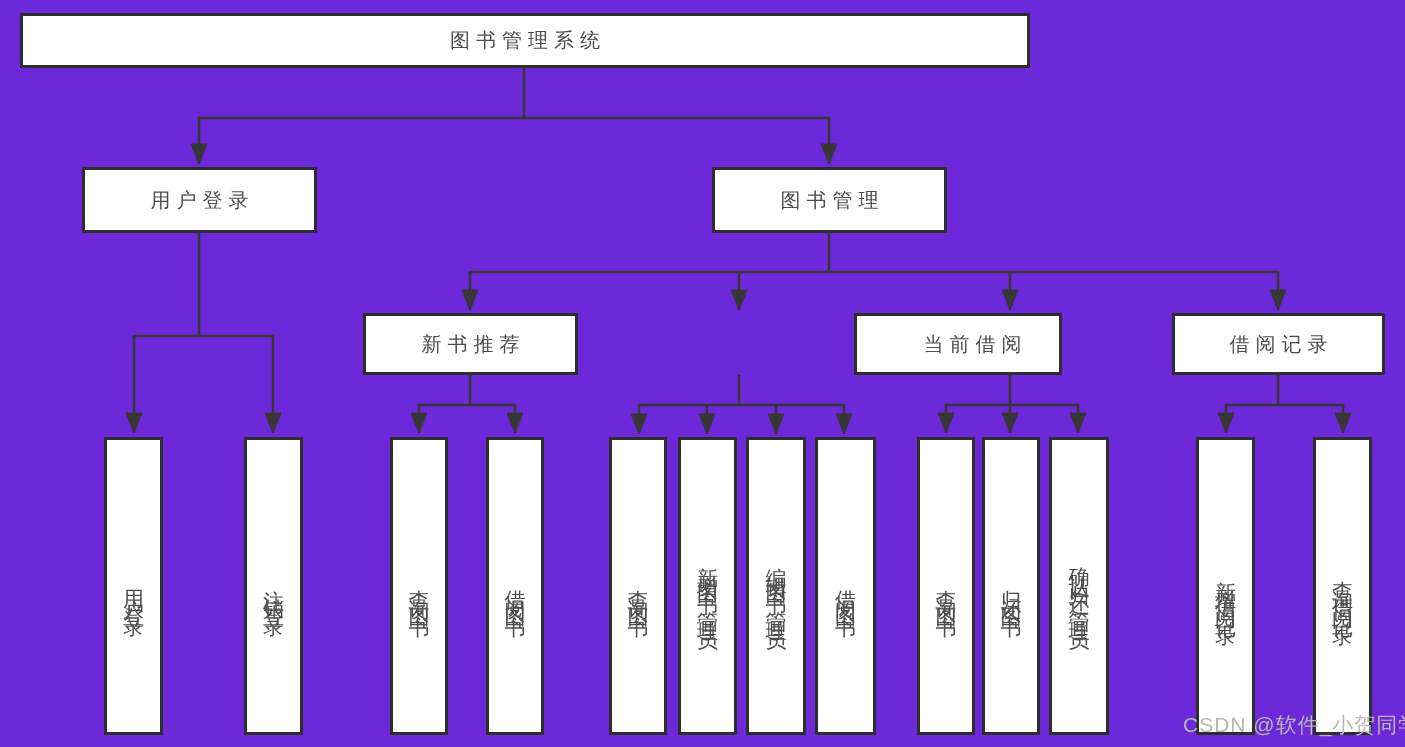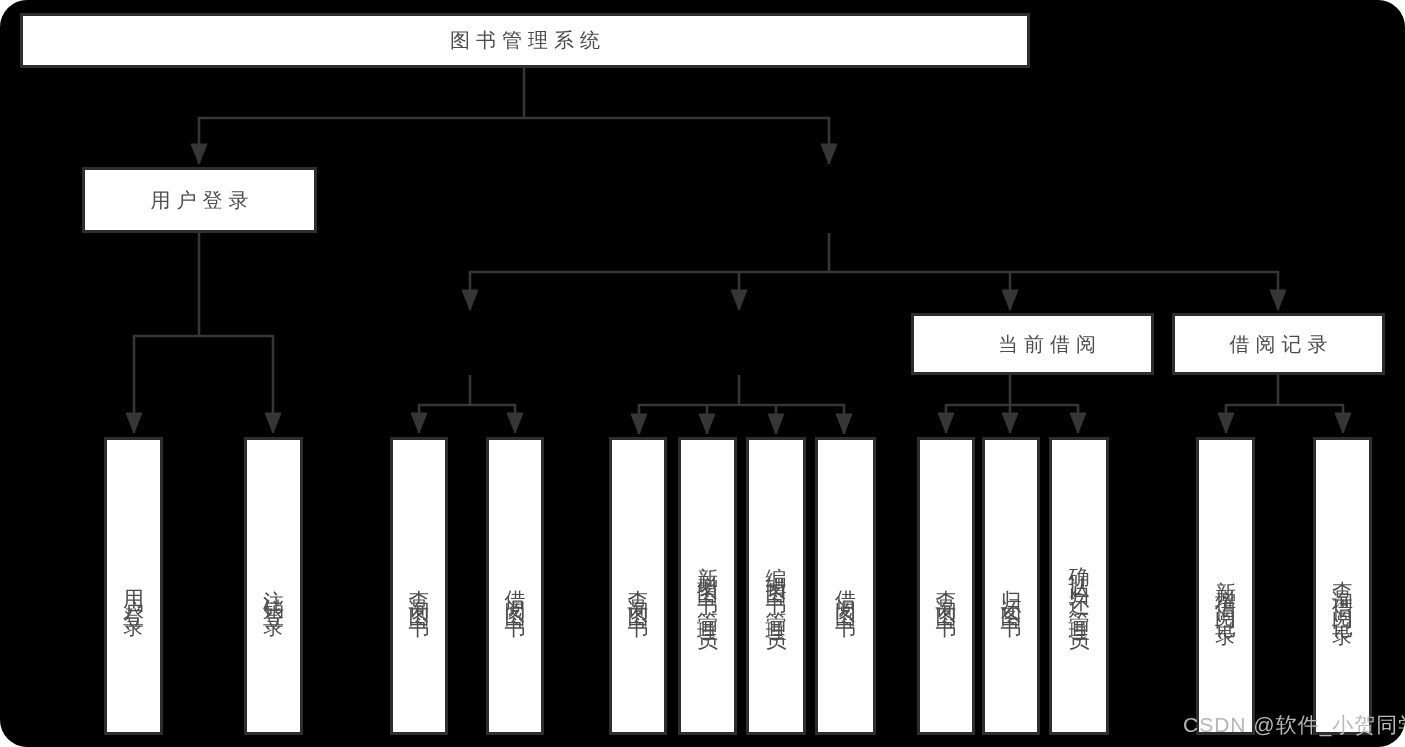--- a/index.html
+++ b/index.html
@@ -5,23 +5,22 @@
   html, body {
     margin: 0;
     padding: 0;
     background: #ffffff;
     font-family: "Liberation Sans", "DejaVu Sans", sans-serif;
   }
   #stage {
     position: relative;
     width: 1405px;
     height: 747px;
-    background: #000000;
+    background: #6d28d9;
     overflow: hidden;
-    border-radius: 27px;
   }
   #wires {
     position: absolute;
     left: 0; top: 0;
     width: 1405px; height: 747px;
     pointer-events: none;
   }
   .box {
     position: absolute;
     box-sizing: border-box;
@@ -47,21 +46,21 @@
     margin-bottom: -9px;
     white-space: nowrap;
     color: #4c4c4c;
   }
   .root-box    { left: 20px;  top: 13px;  width: 1010px; height: 55px; }
   .l2-login    { left: 82px;  top: 167px; width: 235px;  height: 66px; }
   .l2-mgmt     { left: 712px; top: 167px; width: 235px;  height: 66px; }
   .l3          { top: 313px; height: 62px; }
   .l3-newbooks { left: 363px;  width: 215px; }
   .l3-borrow   { left: 632px;  width: 214px; }
-  .l3-current  { left: 911px;  width: 243px; padding-left: 29px; }
+  .l3-current  { left: 854px;  width: 208px; padding-left: 29px; }
   .l3-records  { left: 1172px; width: 213px; }
   .leaf        { top: 437px; height: 298px; }
   .leaf-1  { left: 104px;  width: 59px; }
   .leaf-2  { left: 244px;  width: 59px; }
   .leaf-3  { left: 390px;  width: 58px; }
   .leaf-4  { left: 486px;  width: 58px; }
   .leaf-5  { left: 609px;  width: 58px; }
   .leaf-6  { left: 678px;  width: 59px; }
   .leaf-7  { left: 746px;  width: 60px; }
   .leaf-8  { left: 815px;  width: 61px; }
@@ -141,21 +140,27 @@
     </g>
   </svg>
 
   <div class="box root-box">
     <span class="hlabel">图书管理系统</span>
   </div>
 
   <div class="box l2-login">
     <span class="hlabel">用户登录</span>
   </div>
-
+  <div class="box l2-mgmt">
+    <span class="hlabel">图书管理</span>
+  </div>
+
+  <div class="box l3 l3-newbooks">
+    <span class="hlabel">新书推荐</span>
+  </div>
   <div class="box l3 l3-current">
     <span class="hlabel">当前借阅</span>
   </div>
   <div class="box l3 l3-records">
     <span class="hlabel">借阅记录</span>
   </div>
 
   <div class="box leaf leaf-1">
     <span class="vlabel">用户登录</span>
   </div>

